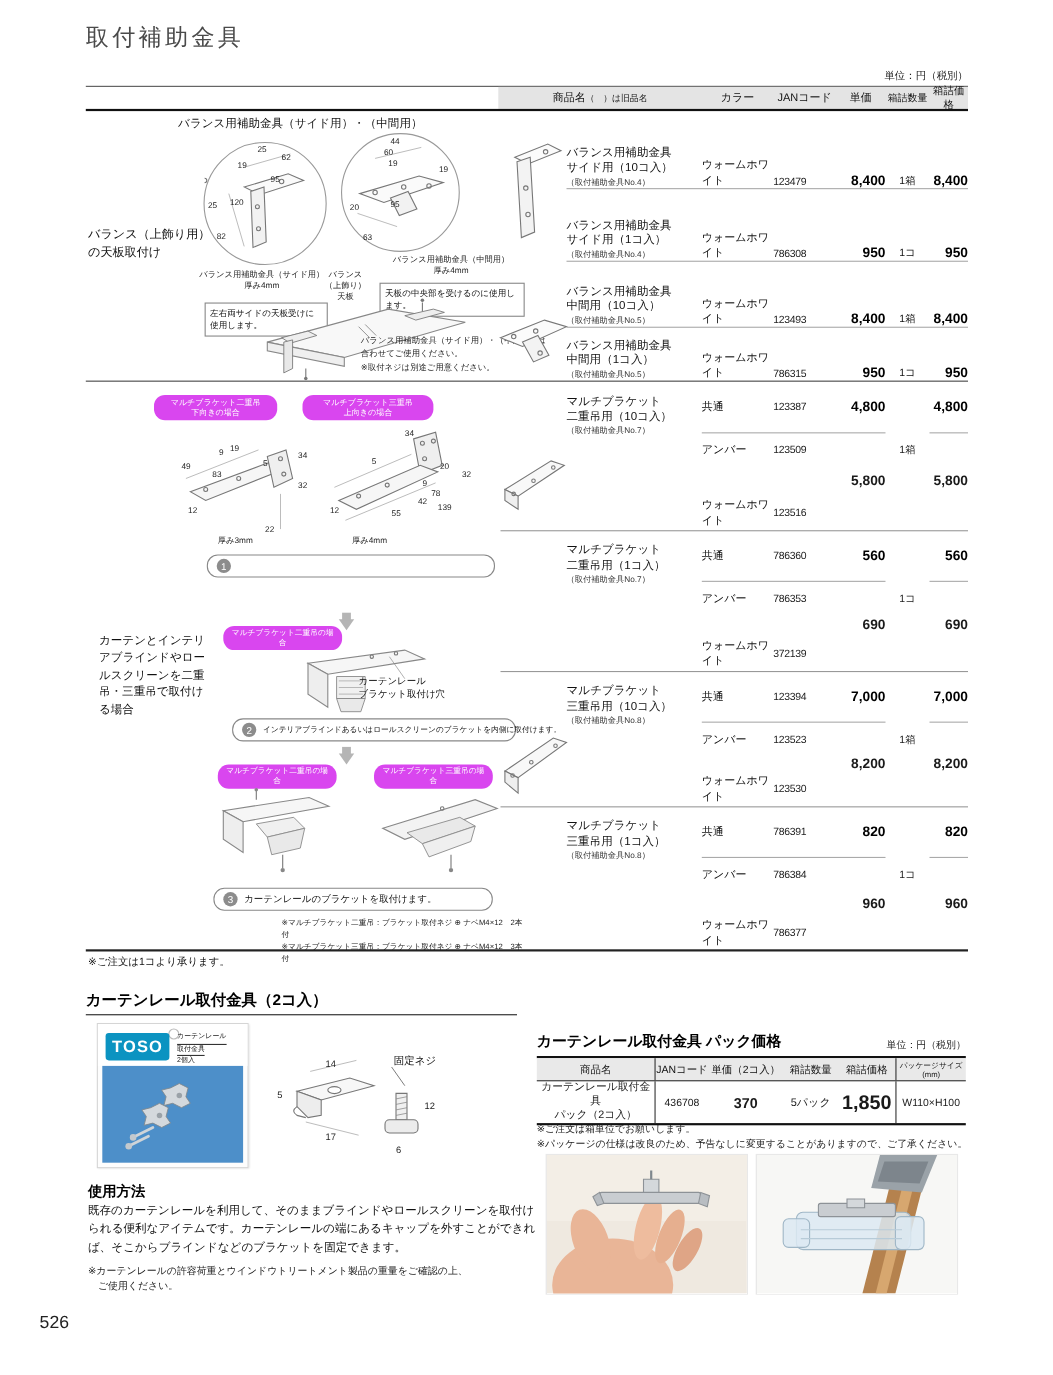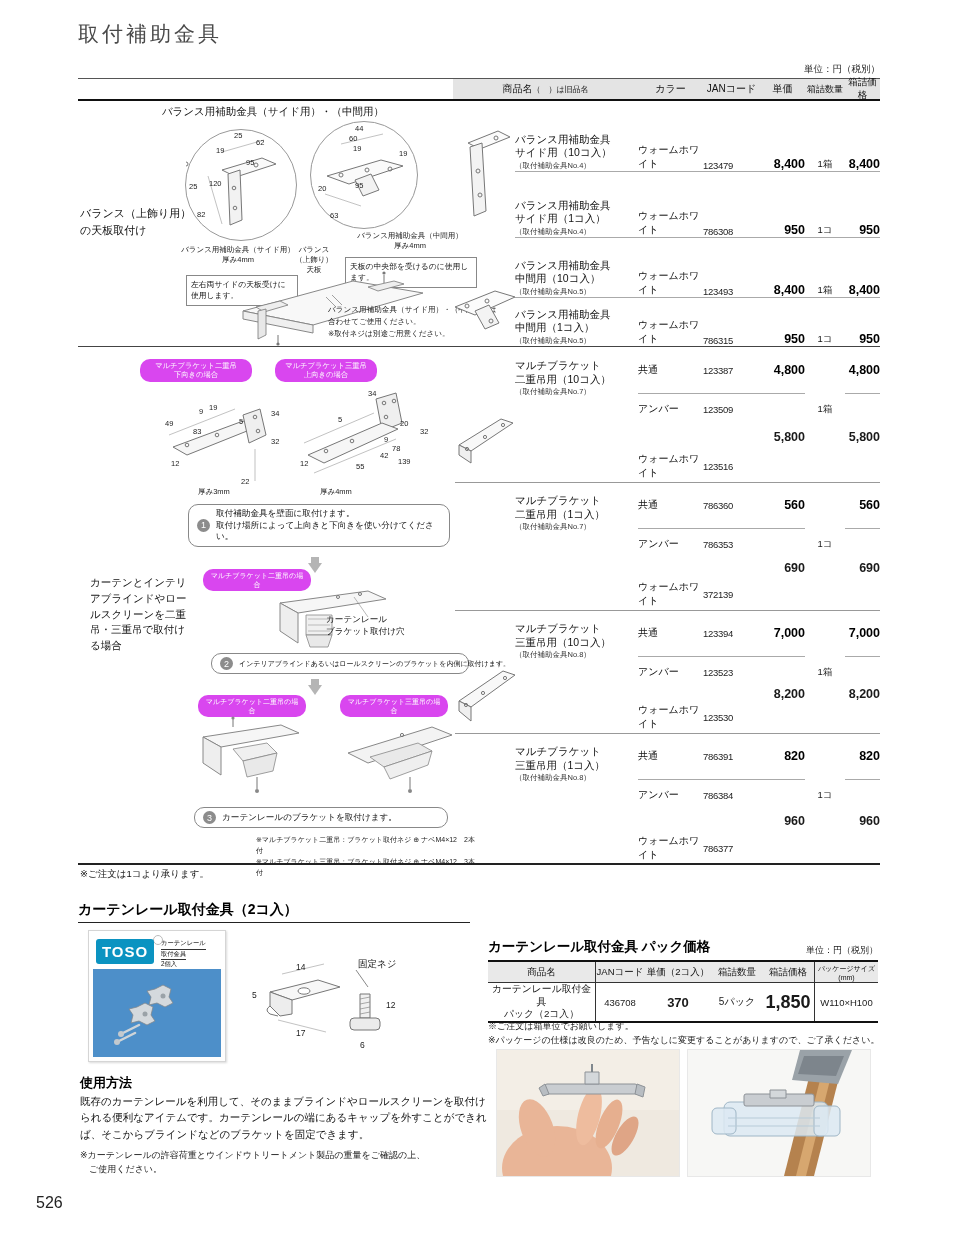--- a/index.html
+++ b/index.html
@@ -273,21 +273,21 @@
         <div class="c-box">950</div>
       </div>
     </div>
 
     <div class="sec2">
 
       <div class="badge" style="left:62px;top:12px;width:112px;">
         <div>マルチブラケット二重吊</div>
         <div>下向きの場合</div>
       </div>
-      <div class="badge" style="left:197px;top:12px;width:102px;">
+      <div class="badge" style="left:197px;top:12px;width:119px;">
         <div>マルチブラケット三重吊</div>
         <div>上向きの場合</div>
       </div>
 
       <div class="abs" style="left:87px;top:48px;width:125px;height:95px;">
         <svg width="125" height="95">
           <polygon points="8,52 78,26 92,32 22,60" fill="#f6f6f6" stroke="#777" stroke-width="1"></polygon>
           <polygon points="78,20 95,14 101,40 84,48" fill="#efefef" stroke="#777" stroke-width="1"></polygon>
           <circle cx="22" cy="50" r="1.8" fill="none" stroke="#777"></circle>
           <circle cx="52" cy="40" r="1.8" fill="none" stroke="#777"></circle>
@@ -328,24 +328,20 @@
         <span class="dim" style="left:92px;top:55px;">78</span>
         <span class="dim" style="left:48px;top:62px;margin-left:32px;">42</span>
         <span class="dim" style="left:56px;top:73px;">55</span>
         <span class="dim" style="left:98px;top:68px;">139</span>
         <span class="dim" style="left:0px;top:70px;">12</span>
       </div>
       <div class="smallcap" style="left:242px;top:140px;width:60px;text-align:left;">厚み4mm</div>
 
       <div class="stepbox" style="left:110px;top:157px;width:262px;">
         <div class="stepnum">1</div>
-        <div class="steptext">
-          <div>取付補助金具を壁面に取付けます。</div>
-          <div>取付け場所によって上向きと下向きを使い分けてください。</div>
-        </div>
       </div>
 
       <div class="darrow" style="left:230px;top:216px;"></div>
 
       <div class="abs sidelabel" style="left:12px;top:228px;width:102px;font-size:10.5px;">カーテンとインテリアブラインドやロールスクリーンを二重吊・三重吊で取付ける場合</div>
 
       <div class="badge" style="left:125px;top:222px;width:108px;font-size:7px;">マルチブラケット二重吊の場合</div>
 
       <svg class="abs" style="left:180px;top:238px;" width="140" height="70">
         <polygon points="22,18 110,6 128,14 40,28" fill="#f6f6f6" stroke="#888" stroke-width="1"></polygon>
@@ -631,21 +627,21 @@
         <div class="pt-name-l">カーテンレール取付金具</div>
         <div class="pt-name-l">パック（2コ入）</div>
       </div>
       <div class="ptc ptc-jan pt-jan">436708</div>
       <div class="ptc ptc-price pt-price">370</div>
       <div class="ptc ptc-qty pt-qty">5パック</div>
       <div class="ptc ptc-box pt-box">1,850</div>
       <div class="ptc ptc-size pt-size">W110×H100</div>
     </div>
   </div>
-  <div class="abs pack-note" style="top:1020px;font-family:Liberation Mono, monospace;">※ご注文は箱単位でお願いします。</div>
+  <div class="abs pack-note" style="top:1020px;">※ご注文は箱単位でお願いします。</div>
   <div class="abs pack-note" style="top:1034px;">※パッケージの仕様は改良のため、予告なしに変更することがありますので、ご了承ください。</div>
 
   <div class="abs photo" style="left:497px;top:1050px;width:182px;height:126px;">
     <svg width="182" height="126">
       <rect x="0" y="0" width="182" height="126" fill="#efe9e0"></rect>
       <rect x="0" y="0" width="182" height="60" fill="#f3eee6"></rect>
       <ellipse cx="60" cy="118" rx="55" ry="42" fill="#e9b597"></ellipse>
       <ellipse cx="40" cy="78" rx="16" ry="30" fill="#e9b597" transform="rotate(-20 40 78)"></ellipse>
       <ellipse cx="92" cy="66" rx="11" ry="30" fill="#eebc9e" transform="rotate(14 92 66)"></ellipse>
       <ellipse cx="112" cy="74" rx="10" ry="26" fill="#e6af8f" transform="rotate(22 112 74)"></ellipse>

